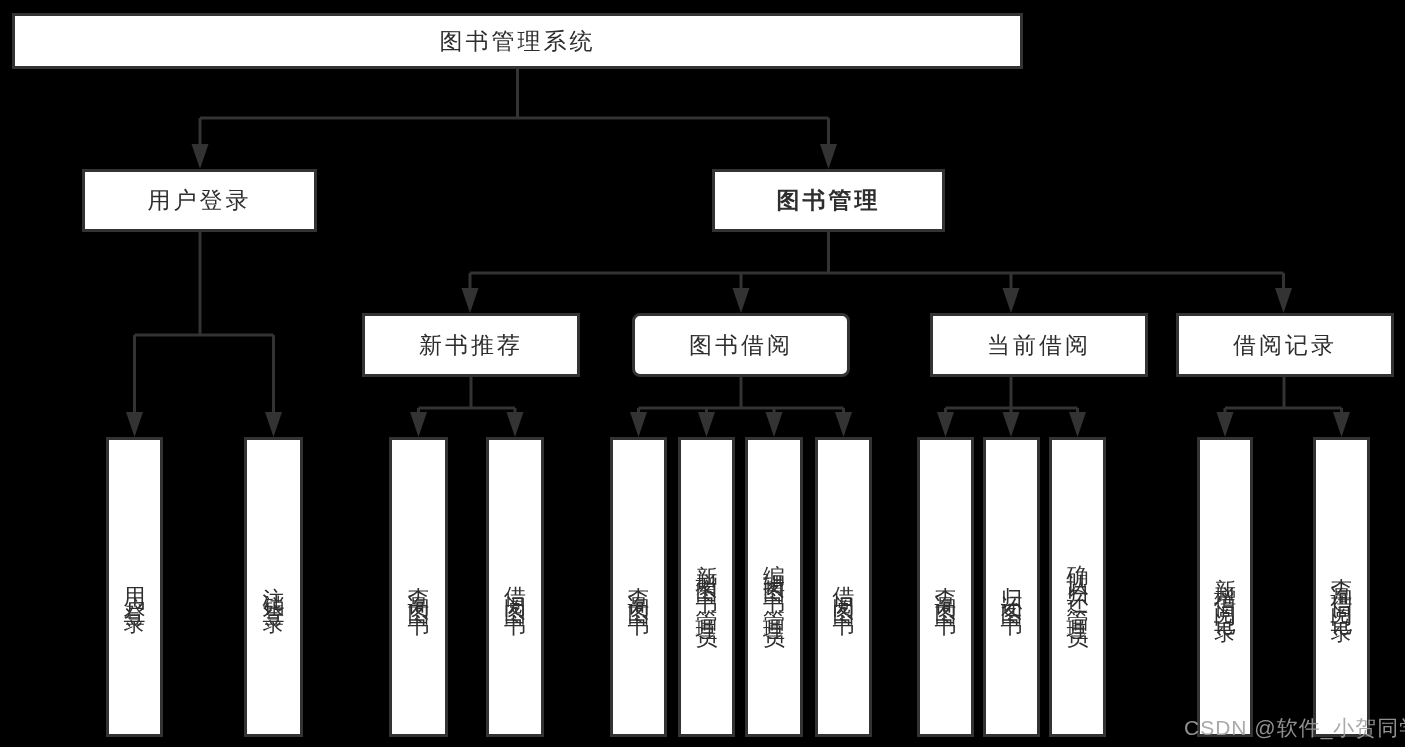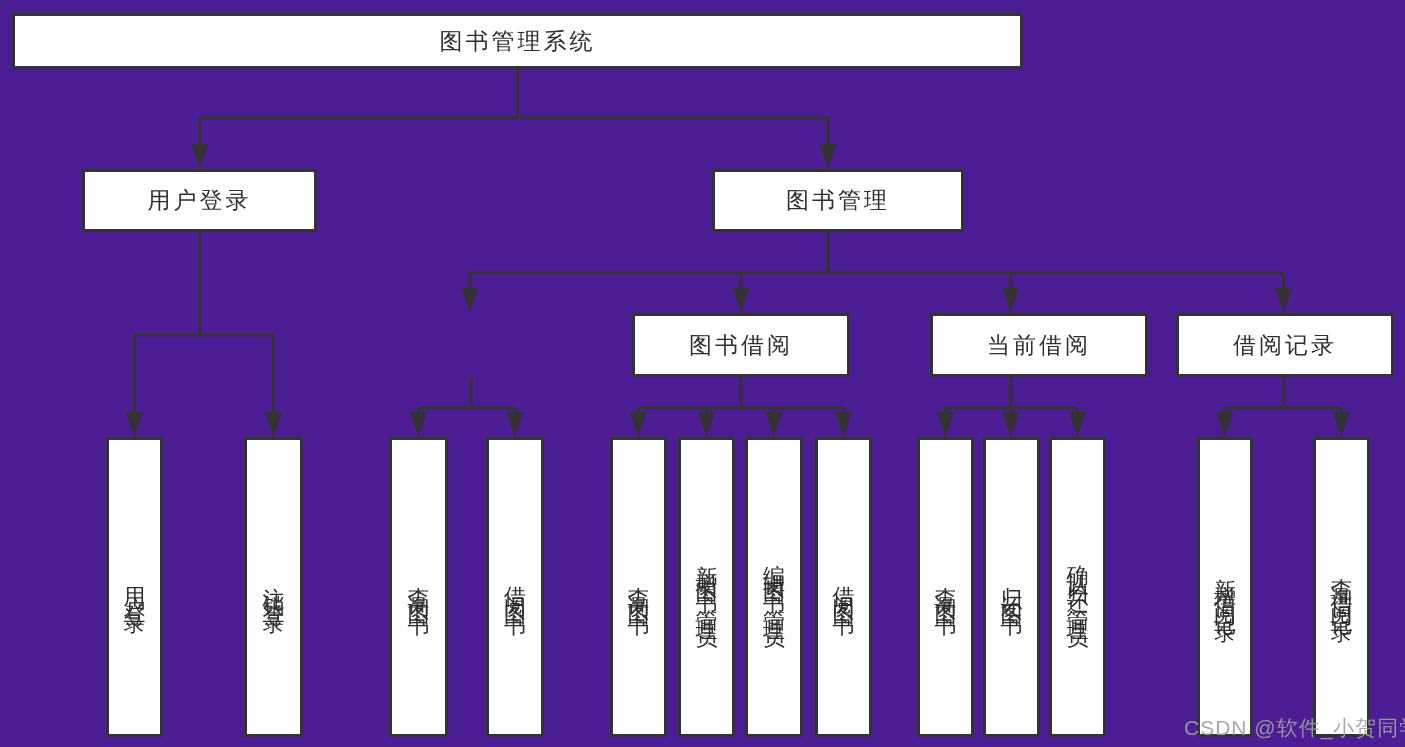--- a/index.html
+++ b/index.html
@@ -5,21 +5,21 @@
   html, body {
     margin: 0;
     padding: 0;
     background: #ffffff;
     font-family: "Liberation Sans", "DejaVu Sans", sans-serif;
   }
   #stage {
     position: relative;
     width: 1405px;
     height: 747px;
-    background: #4c1d95;
+    background: #000000;
     overflow: hidden;
     color: #2e2e2e;
   }
   #connectors {
     position: absolute;
     left: 0; top: 0;
     width: 1405px;
     height: 747px;
     pointer-events: none;
   }
@@ -121,25 +121,28 @@
     </g>
   </svg>
 
   <div class="node root-box">
     <span class="h-label">图书管理系统</span>
   </div>
 
   <div class="node lvl2" style="left:82px; width:235px;">
     <span class="h-label">用户登录</span>
   </div>
-  <div class="node lvl2" style="left:712px; width:252px;">
+  <div class="node lvl2" style="left:712px; width:233px;font-weight:bold;">
     <span class="h-label">图书管理</span>
   </div>
 
-  <div class="node lvl3" style="left:632px;">
+  <div class="node lvl3" style="left:362px;">
+    <span class="h-label">新书推荐</span>
+  </div>
+  <div class="node lvl3" style="left:632px;border-radius:8px;">
     <span class="h-label">图书借阅</span>
   </div>
   <div class="node lvl3" style="left:902px;margin-left:28px;">
     <span class="h-label">当前借阅</span>
   </div>
   <div class="node lvl3" style="left:1176px;">
     <span class="h-label">借阅记录</span>
   </div>
 
   <div class="node leaf" style="left:106px; width:57px;">

